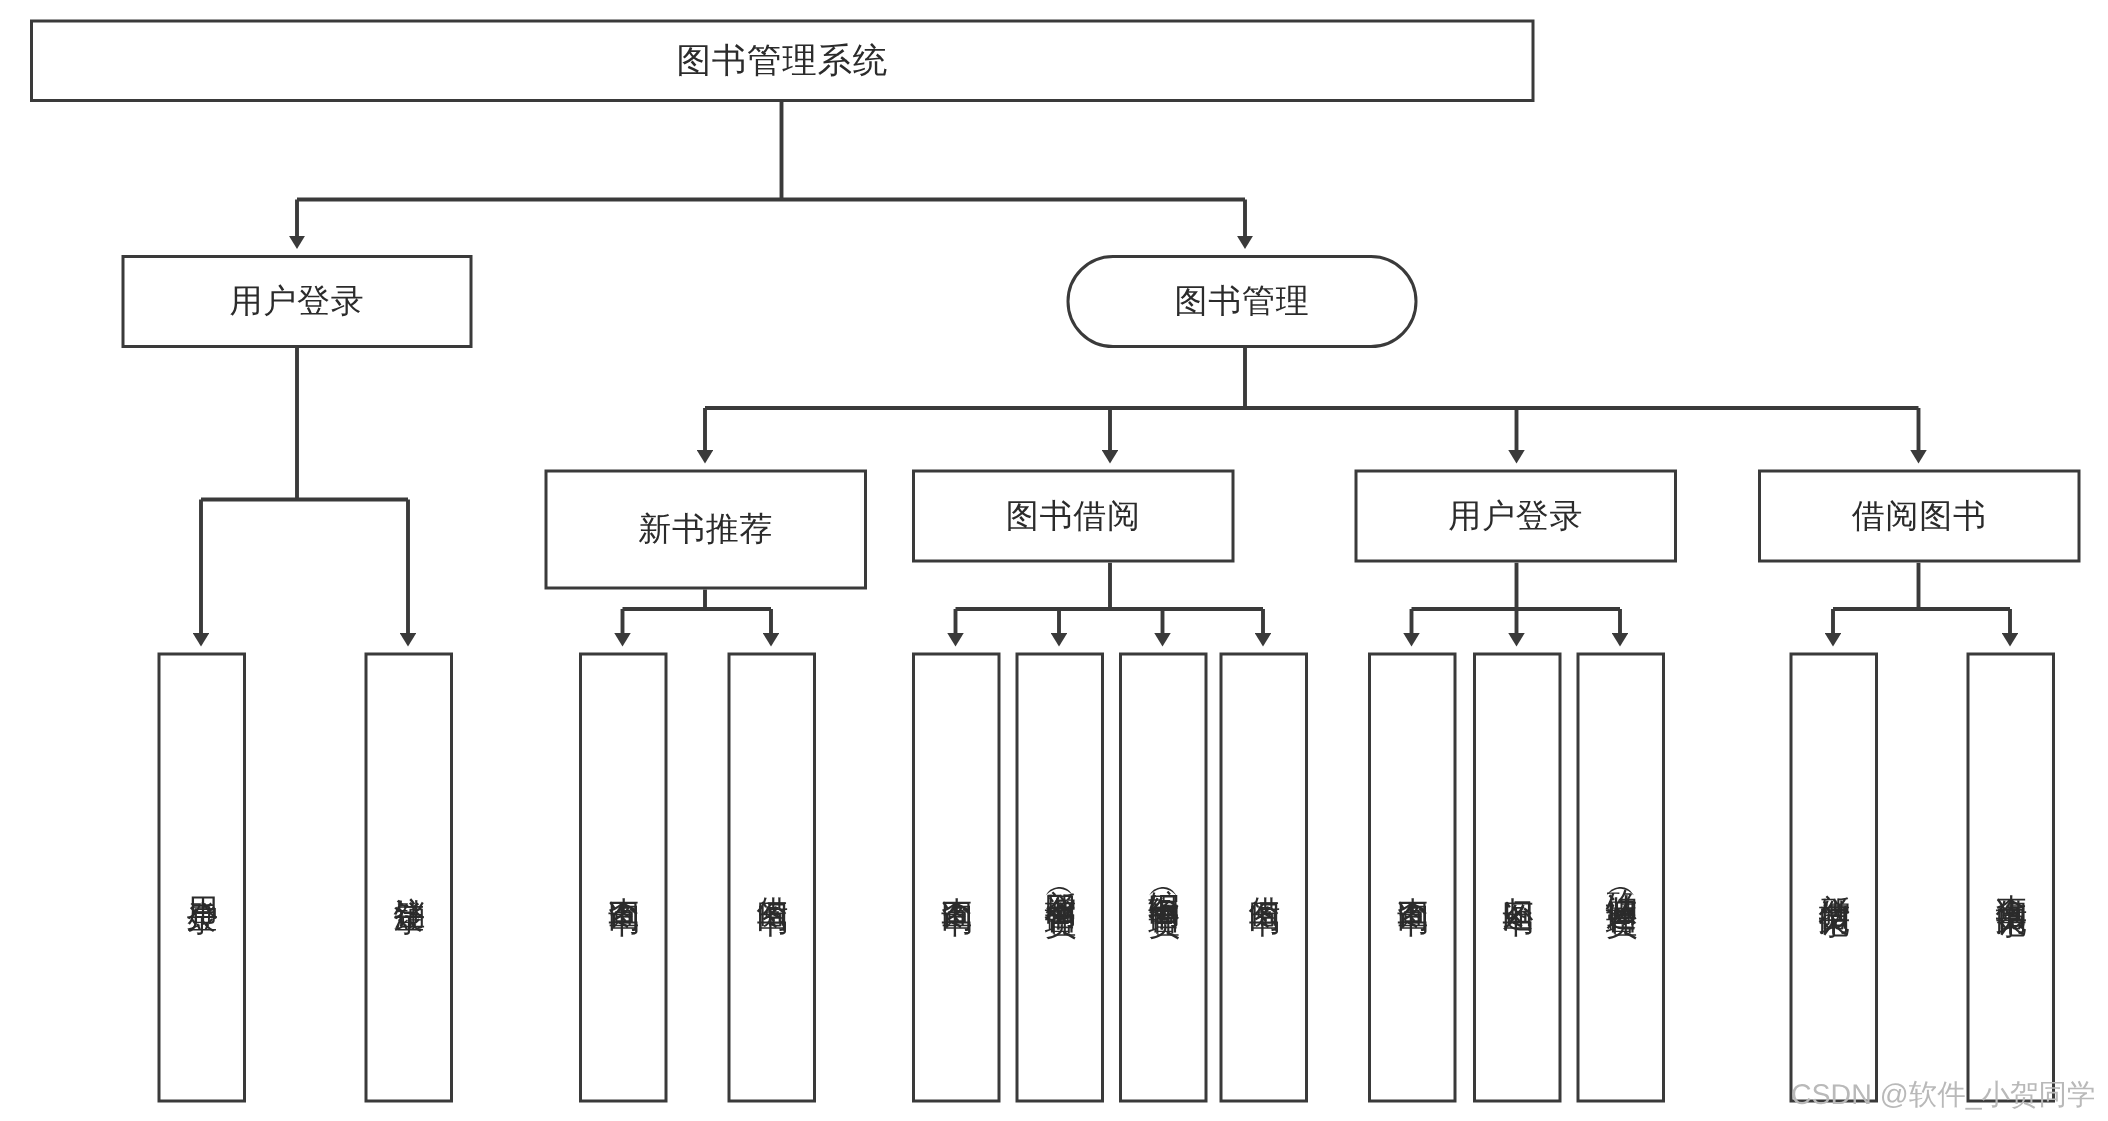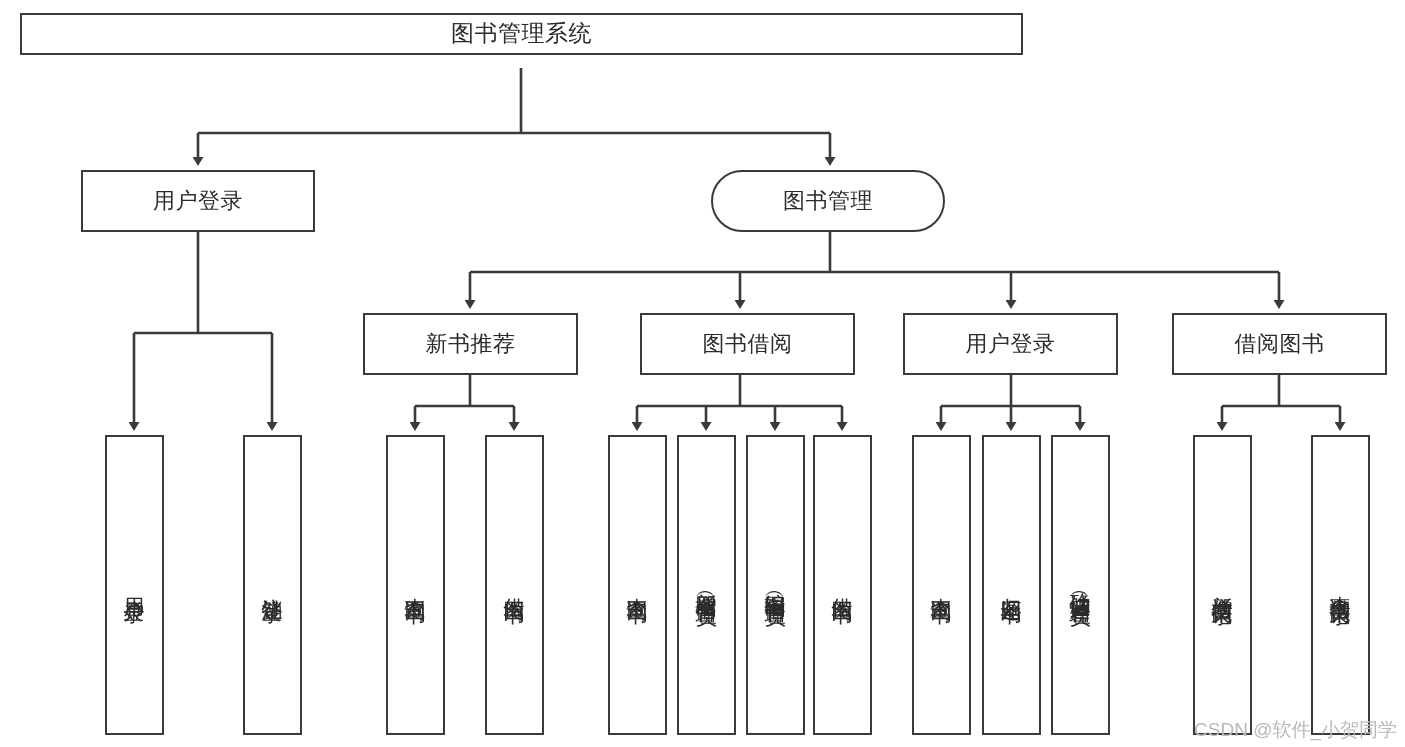--- a/index.html
+++ b/index.html
@@ -123,35 +123,35 @@
       <path d="M1011,406 L1011,423" marker-end="url(#arrow)"></path>
       <path d="M1080,406 L1080,423" marker-end="url(#arrow)"></path>
 
       <path d="M1279,375 L1279,406"></path>
       <path d="M1222,406 L1340,406"></path>
       <path d="M1222,406 L1222,423" marker-end="url(#arrow)"></path>
       <path d="M1340,406 L1340,423" marker-end="url(#arrow)"></path>
     </g>
   </svg>
 
-  <div class="node horiz root" style="left:20px; top:13px; width:1003px; height:42px;">
+  <div class="node horiz root" style="left:20px; top:13px; width:1003px; height:55px;">
     <span class="label">图书管理系统</span>
   </div>
 
   <div class="node horiz" style="left:81px; top:170px; width:234px; height:62px;">
     <span class="label">用户登录</span>
   </div>
   <div class="node horiz" style="left:711px; top:170px; width:234px; height:62px;border-radius:31px;">
     <span class="label">图书管理</span>
   </div>
 
-  <div class="node horiz" style="left:363px; top:313px; width:215px; height:62px;">
+  <div class="node horiz" style="left:363px; top:313px; width:215px; height:80px;">
     <span class="label">新书推荐</span>
   </div>
-  <div class="node horiz" style="left:640px; top:313px; width:215px; height:62px;">
+  <div class="node horiz" style="left:608px; top:313px; width:215px; height:62px;">
     <span class="label">图书借阅</span>
   </div>
   <div class="node horiz" style="left:903px; top:313px; width:215px; height:62px;">
     <span class="label">用户登录</span>
   </div>
   <div class="node horiz" style="left:1172px; top:313px; width:215px; height:62px;">
     <span class="label">借阅图书</span>
   </div>
 
   <div class="node vert" style="left:105px; top:435px; width:59px; height:300px;">

